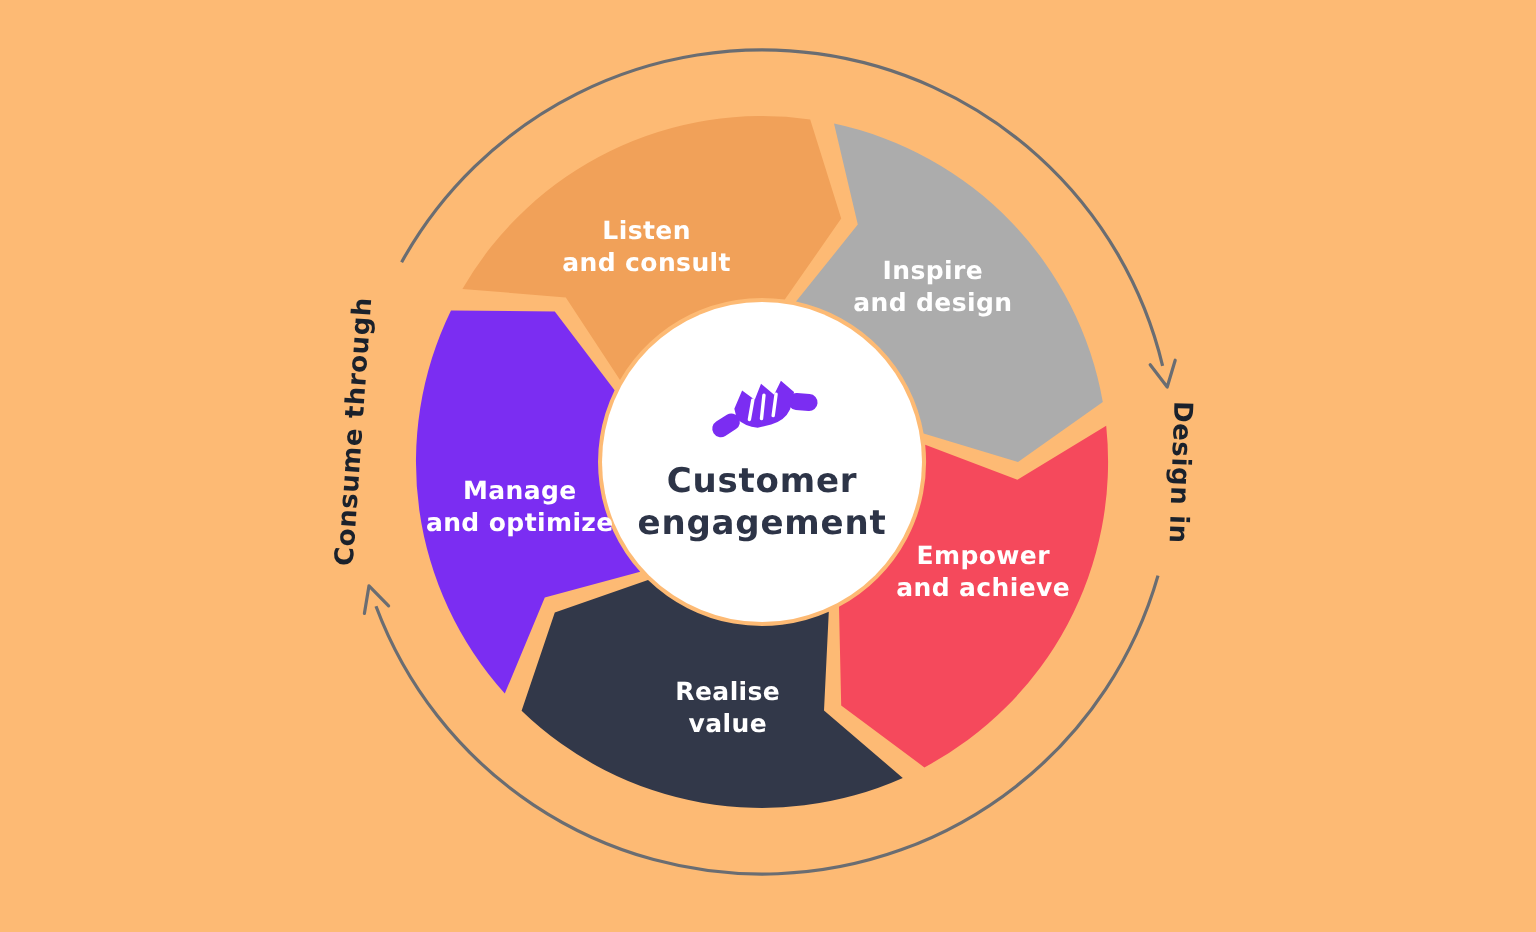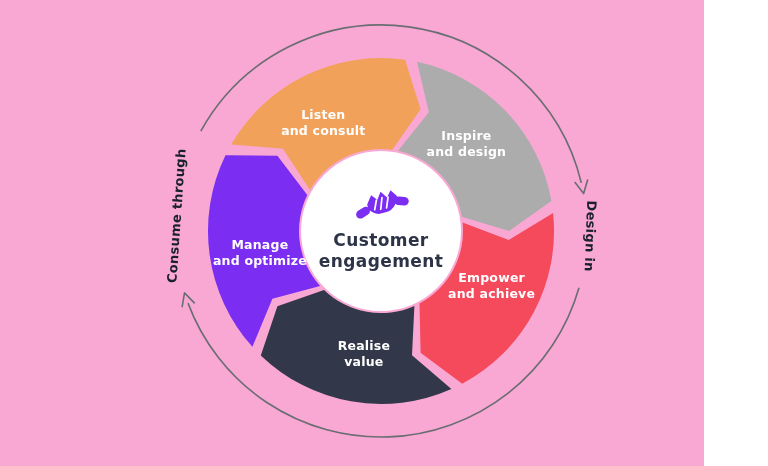--- a/index.html
+++ b/index.html
@@ -1,20 +1,20 @@
 <!DOCTYPE html>
 <html><head>
 <meta charset="utf-8">
 <style>
   html, body { margin: 0; padding: 0; background: #ffffff; }
   .stage {
     position: relative;
-    width: 704px;
+    width: 768px;
     height: 466px;
-    background: #f9a8d4;
+    background: #fdba74;
     overflow: hidden;
     font-family: "DejaVu Sans", "Liberation Sans", sans-serif;
   }
   svg { display: block; }
   svg text {
     font-family: "DejaVu Sans", "Liberation Sans", sans-serif;
   }
   .seg-label {
     font-size: 12.5px;
     font-weight: 700;

